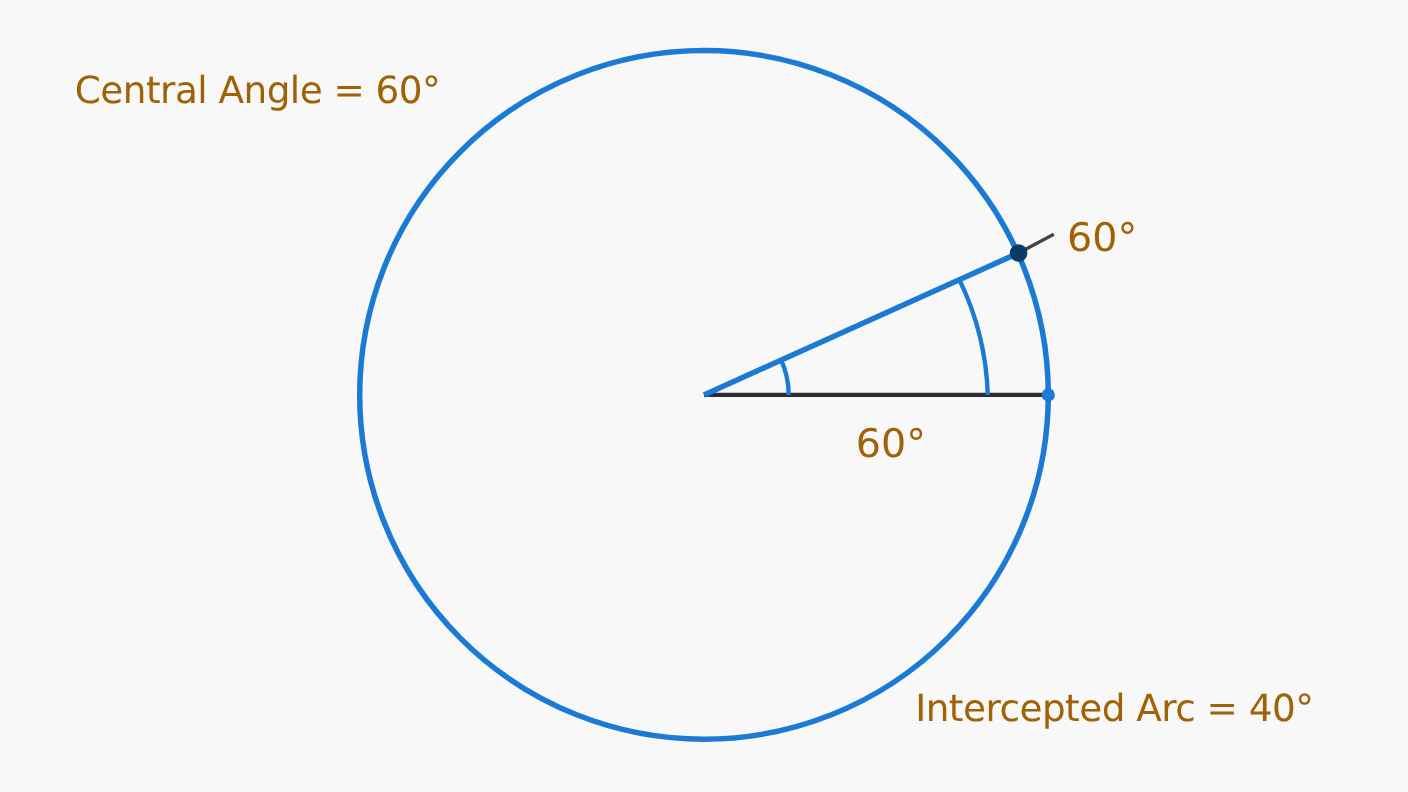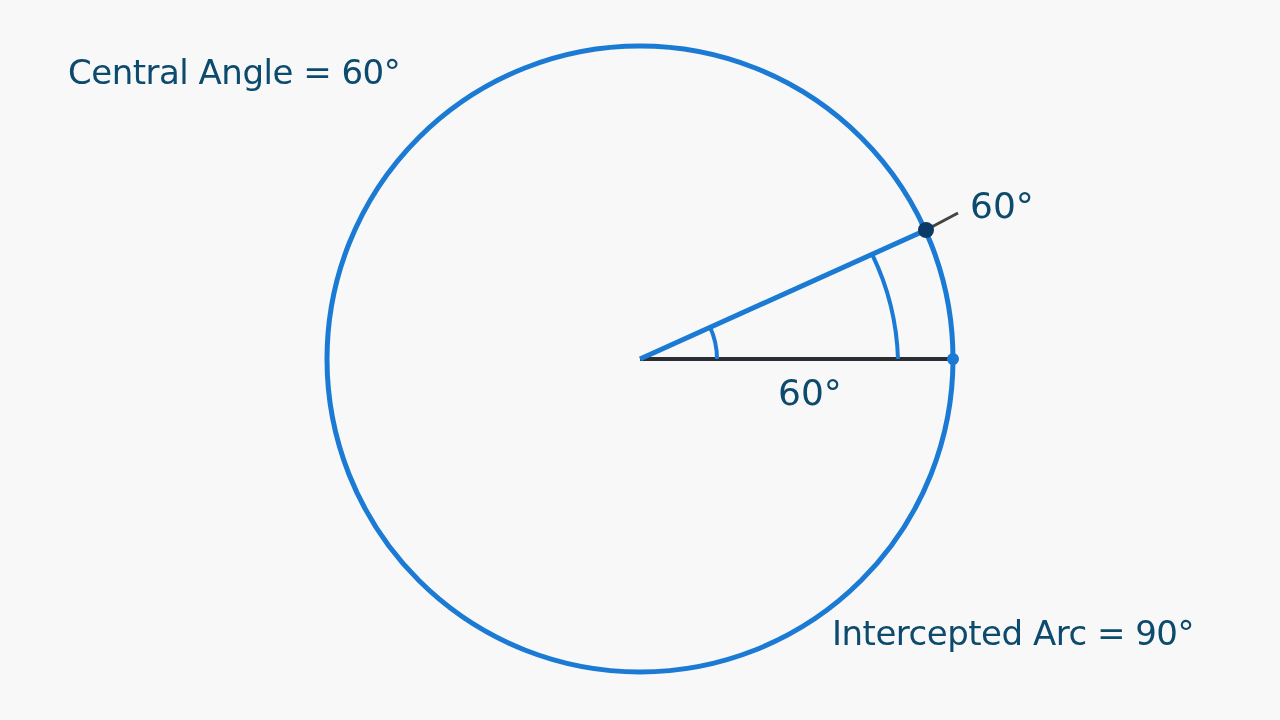--- a/index.html
+++ b/index.html
@@ -5,23 +5,24 @@
   html, body { margin: 0; padding: 0; }
   body {
     width: 1280px; height: 720px;
     background: #f8f8f8;
     position: relative; overflow: hidden;
     font-family: "DejaVu Sans", sans-serif;
   }
   #diagram { position: absolute; left: 0; top: 0; }
   .label {
     position: absolute;
-    color: #0c4a6e;
+    color: #a16207;
     font-family: "DejaVu Sans", sans-serif;
     white-space: nowrap;
+    margin-top: 11px;
   }
   #title-central { left: 68px; top: 52px; font-size: 34px; letter-spacing: -0.5px; }
   #title-arc { left: 832px; top: 613px; font-size: 34px; letter-spacing: -0.5px; }
   #label-point { left: 970px; top: 185px; font-size: 36px; }
   #label-radius { left: 778px; top: 372px; font-size: 36px; }
 </style>
 </head>
 <body>
 
 <svg id="diagram" width="1280" height="720" viewBox="0 0 1280 720">
@@ -29,15 +30,15 @@
   <line x1="640" y1="359" x2="953" y2="359" stroke="#2a2e33" stroke-width="4"></line>
   <line x1="640" y1="359" x2="926" y2="230" stroke="#1a7ad4" stroke-width="5"></line>
   <path d="M 717 359 A 77 77 0 0 0 710 327" fill="none" stroke="#1a7ad4" stroke-width="4"></path>
   <path d="M 898 359 A 258 258 0 0 0 872 254" fill="none" stroke="#1a7ad4" stroke-width="4"></path>
   <line x1="926" y1="230" x2="958" y2="213" stroke="#444" stroke-width="3"></line>
   <circle cx="926" cy="230" r="8" fill="#0b3a66"></circle>
   <circle cx="953" cy="359" r="6" fill="#1a7ad4"></circle>
 </svg>
 
 <div id="title-central" class="label">Central Angle = 60°</div>
-<div id="title-arc" class="label">Intercepted Arc = 90°</div>
+<div id="title-arc" class="label">Intercepted Arc = 40°</div>
 <div id="label-point" class="label">60°</div>
 <div id="label-radius" class="label">60°</div>
 
 </body></html>

